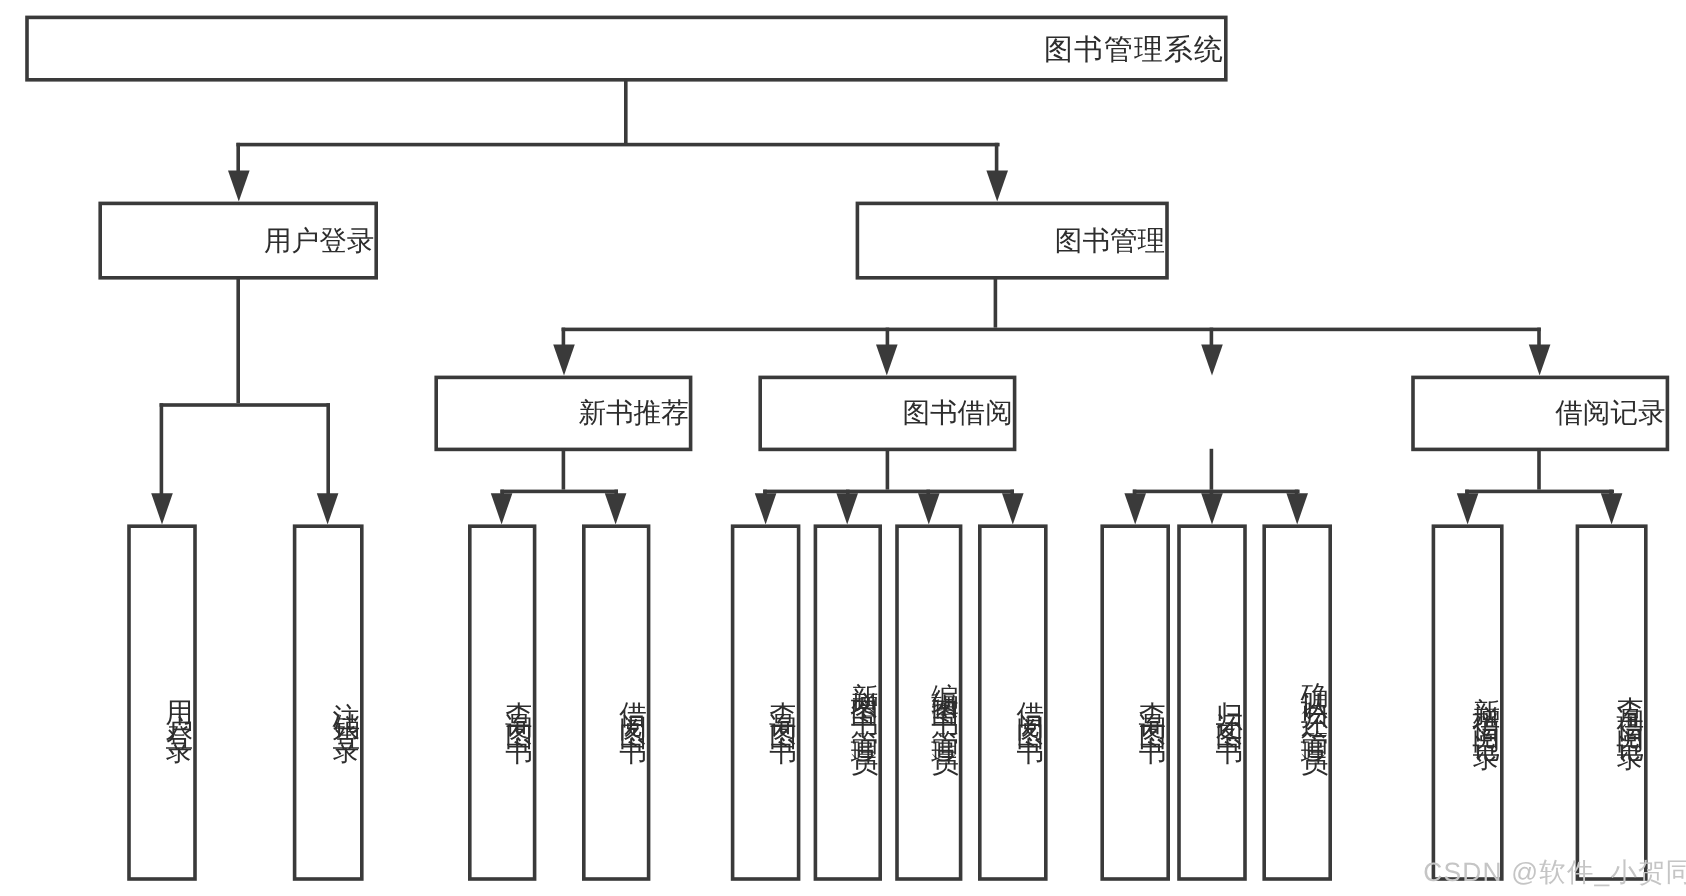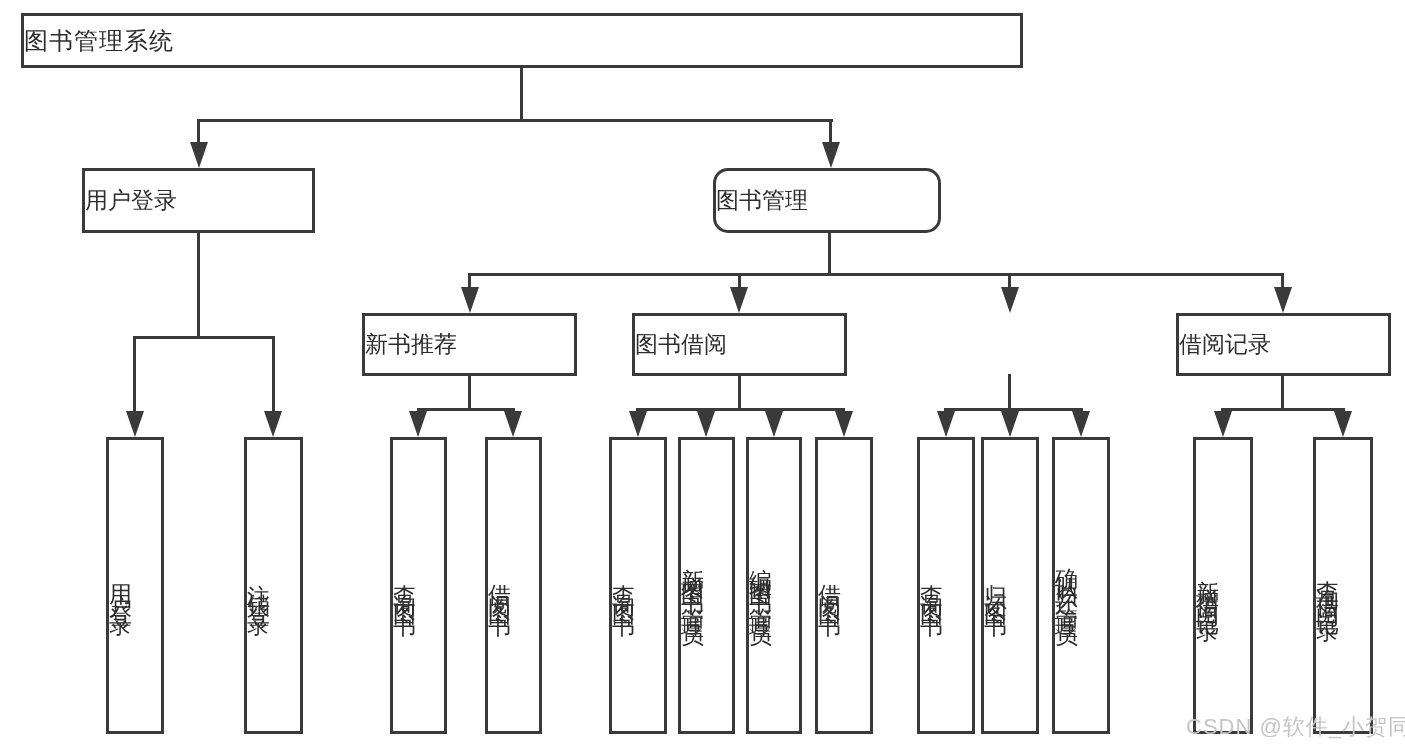--- a/index.html
+++ b/index.html
@@ -7,21 +7,21 @@
     --text:#2d2d2d;
     --wm:#c5c5c5;
   }
   html,body{margin:0;padding:0;background:#ffffff;}
   body{font-family:"Liberation Sans", sans-serif;}
   .stage{position:relative;width:1405px;height:747px;background:#ffffff;overflow:hidden;}
 
   
   .node{
     position:absolute;box-sizing:border-box;border:3px solid var(--line);
-    background:#ffffff;display:flex;align-items:center;justify-content:flex-start;
+    background:#ffffff;display:flex;align-items:center;justify-content:flex-end;
     color:var(--text);font-size:23px;white-space:nowrap;
   }
   .node.title{font-size:24px;letter-spacing:1px;}
   .vnode span{
     writing-mode:vertical-rl;text-orientation:mixed;
     letter-spacing:10px;line-height:1;display:block;
   }
   .vnode.long span{letter-spacing:8px;}
 
   
@@ -50,21 +50,21 @@
   <div class="lv" style="left:520px;top:66px;height:55px;"></div>
   <div class="lh" style="left:197px;top:119px;width:636px;"></div>
   <div class="lv" style="left:197px;top:119px;height:28px;"></div>
   <div class="ah" style="left:190px;top:142px;"></div>
   <div class="lv" style="left:829px;top:119px;height:28px;"></div>
   <div class="ah" style="left:822px;top:142px;"></div>
 
   <div class="node" style="left:82px;top:168px;width:233px;height:65px;">
     <span>用户登录</span>
   </div>
-  <div class="node" style="left:713px;top:168px;width:228px;height:65px;border-radius:15px;">
+  <div class="node" style="left:713px;top:168px;width:261px;height:65px;">
     <span>图书管理</span>
   </div>
 
   <div class="lv" style="left:197px;top:231px;height:105px;"></div>
   <div class="lh" style="left:133px;top:336px;width:142px;"></div>
   <div class="lv" style="left:133px;top:336px;height:78px;"></div>
   <div class="ah" style="left:126px;top:411px;"></div>
   <div class="lv" style="left:272px;top:336px;height:78px;"></div>
   <div class="ah" style="left:264px;top:411px;"></div>
 

